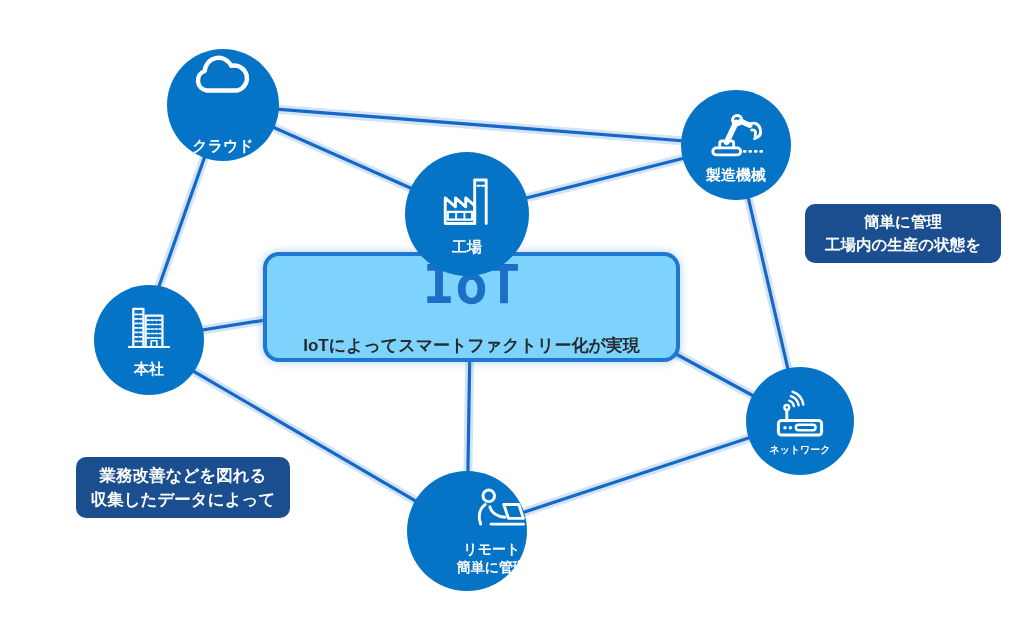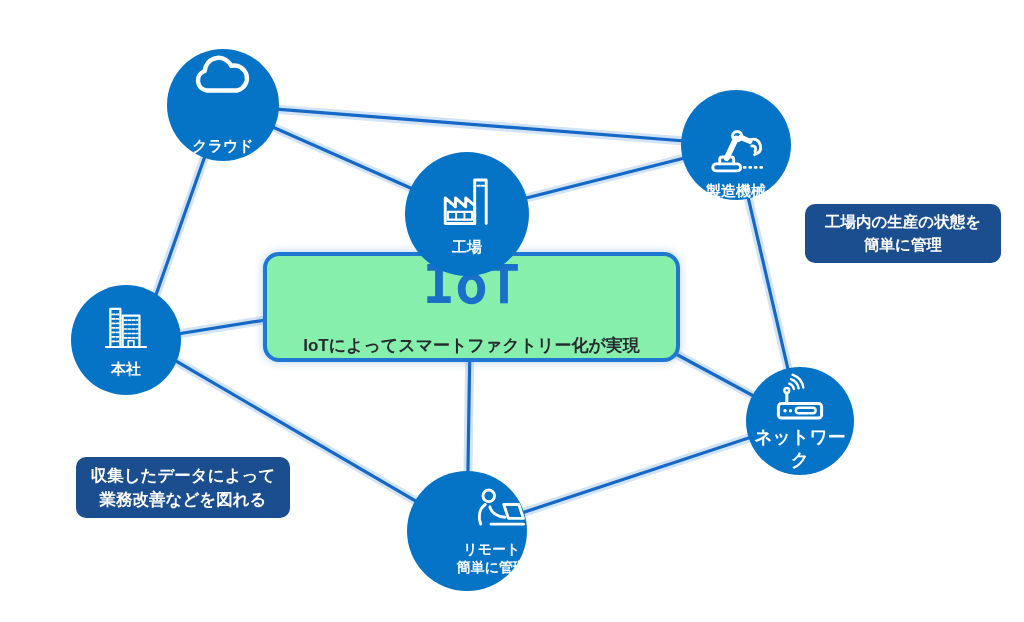--- a/index.html
+++ b/index.html
@@ -7,43 +7,43 @@
     width:1024px;height:622px;position:relative;overflow:hidden;
     background:#ffffff;
     font-family:"Liberation Sans",sans-serif;
   }
   .edges{position:absolute;left:0;top:0;z-index:1;}
   .edges line.glow{stroke:var(--edge-glow);stroke-width:9;opacity:.55;stroke-linecap:round;}
   .edges line.core{stroke:var(--edge);stroke-width:3.2;stroke-linecap:round;}
 
   .iot-box{
     position:absolute;left:263px;top:252px;width:417px;height:110px;box-sizing:border-box;
-    background:#86efac;border:4px solid var(--box-border);border-radius:16px;z-index:2;
+    background:#7dd3fc;border:4px solid var(--box-border);border-radius:16px;z-index:2;
     display:flex;flex-direction:column;align-items:center;justify-content:center;
     box-shadow:0 0 10px rgba(90,150,215,.45);
   }
   .iot-title{
     font-family:"DejaVu Sans Mono",monospace;font-weight:bold;
     font-size:54px;line-height:1;color:var(--iot-title-color);
   }
   .iot-subtitle{margin-top:22px;font-weight:bold;font-size:17px;color:var(--subtitle-color);}
 
   .node{
     position:absolute;border-radius:50%;background:var(--node-fill);z-index:3;
     display:flex;flex-direction:column;align-items:center;justify-content:center;
     color:#fff;
   }
   .node svg{display:block;}
   .node-label{font-weight:bold;text-align:center;line-height:1.3;font-size:15px;margin-top:2px;}
   .node-cloud{left:167px;top:49px;width:112px;height:112px;gap:36px;}
-  .node-machinery{left:681px;top:90px;width:110px;height:110px;justify-content:flex-end;}
+  .node-machinery{left:681px;top:90px;width:110px;height:110px;}
   .node-factory{left:405px;top:152px;width:124px;height:124px;}
-  .node-hq{left:71px;top:285px;width:110px;height:110px;}
+  .node-hq{left:94px;top:285px;width:110px;height:110px;}
   .node-network{left:746px;top:367px;width:108px;height:108px;}
-  .node-network .node-label{font-size:18px;}
+  .node-network .node-label{font-size:10px;}
   .node-remote{left:407px;top:471px;width:120px;height:120px;align-items:flex-end;}
   .node-remote .node-label{font-size:14px;}
 
   .callout{
     position:absolute;background:var(--callout-bg);color:var(--callout-text);
     font-weight:bold;text-align:center;border-radius:10px;z-index:4;
     display:flex;flex-direction:column;justify-content:center;line-height:1.45;
   }
   .callout-right{left:805px;top:204px;width:196px;height:59px;font-size:15.5px;}
   .callout-left{left:76px;top:457px;width:214px;height:61px;font-size:16.5px;}
@@ -151,20 +151,20 @@
     <path class="icon-stroke" stroke-width="5" d="M60 32 L86 32 L94 56 L68 56 Z"></path>
     <line class="icon-stroke" stroke-width="5" x1="38" y1="66" x2="94" y2="66"></line>
   </svg>
   <div class="node-label">
     <div>リモート</div>
     <div>簡単に管理</div>
   </div>
 </div>
 
 <div class="callout callout-right">
+  <div>簡単に管理</div>
   <div>工場内の生産の状態を</div>
-  <div>簡単に管理</div>
 </div>
 
 <div class="callout callout-left">
+  <div>業務改善などを図れる</div>
   <div>収集したデータによって</div>
-  <div>業務改善などを図れる</div>
 </div>
 
 </body></html>

